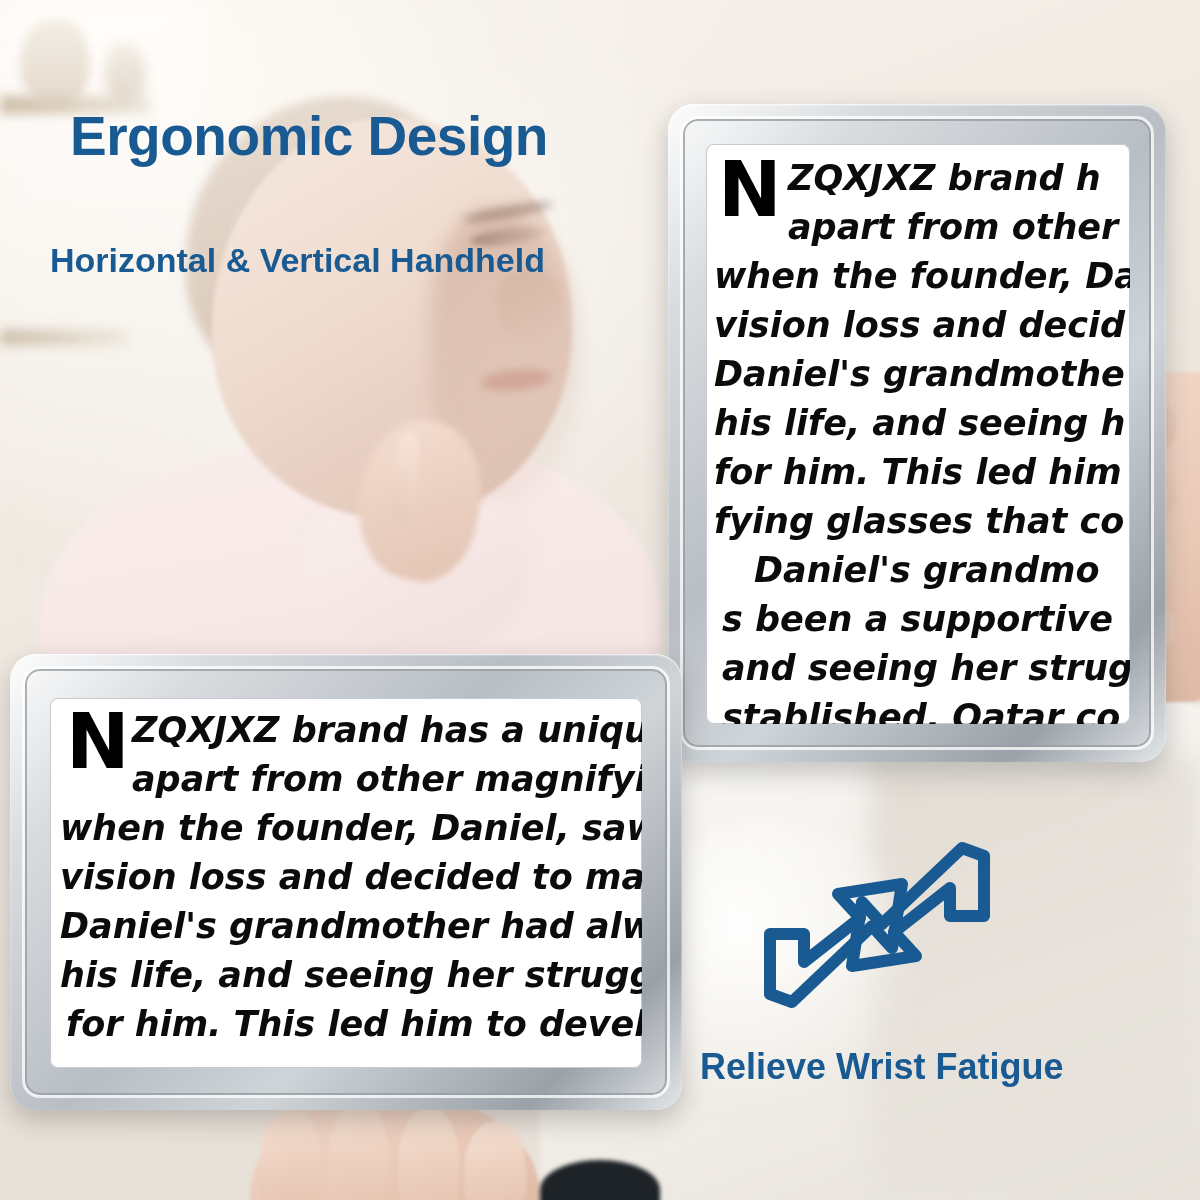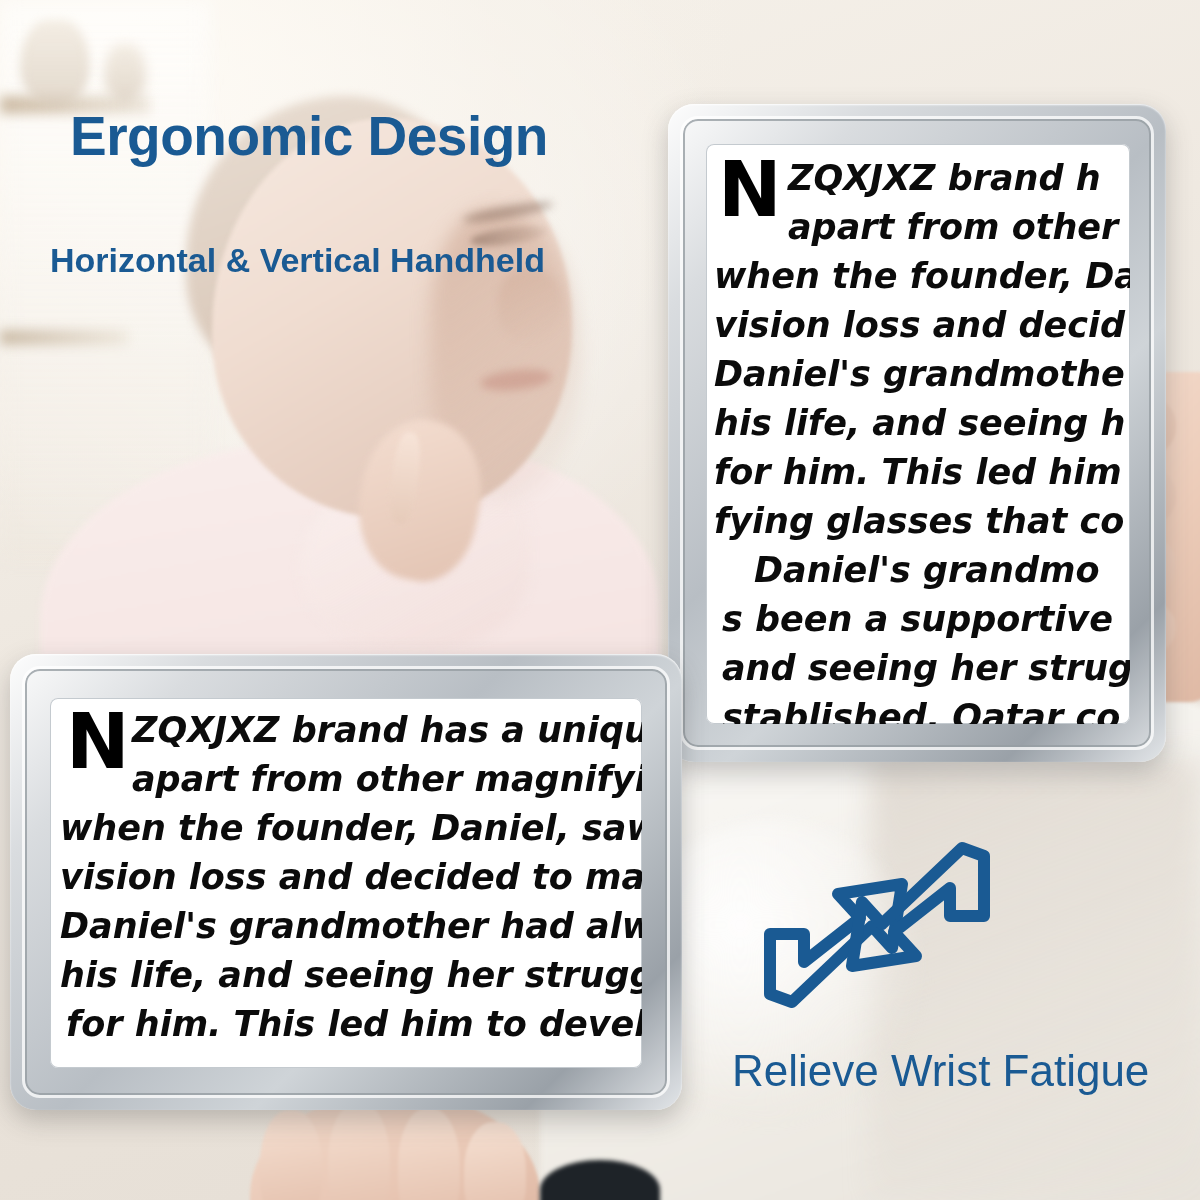--- a/index.html
+++ b/index.html
@@ -397,24 +397,24 @@
     top: 230px;
     font-size: 34px;
     font-weight: 700;
     color: #1a5a93;
     line-height: 60px;
     width: 640px;
     margin-left: 20px;
   }
   .caption {
     position: absolute;
-    left: 732px;
+    left: 700px;
     top: 1046px;
-    font-size: 44px;
-    font-weight: 400;
+    font-size: 36px;
+    font-weight: 700;
     color: #1a5a93;
   }
   .arrow-icon {
     position: absolute;
     left: 752px;
     top: 826px;
     width: 250px;
     height: 200px;
   }
 </style>

